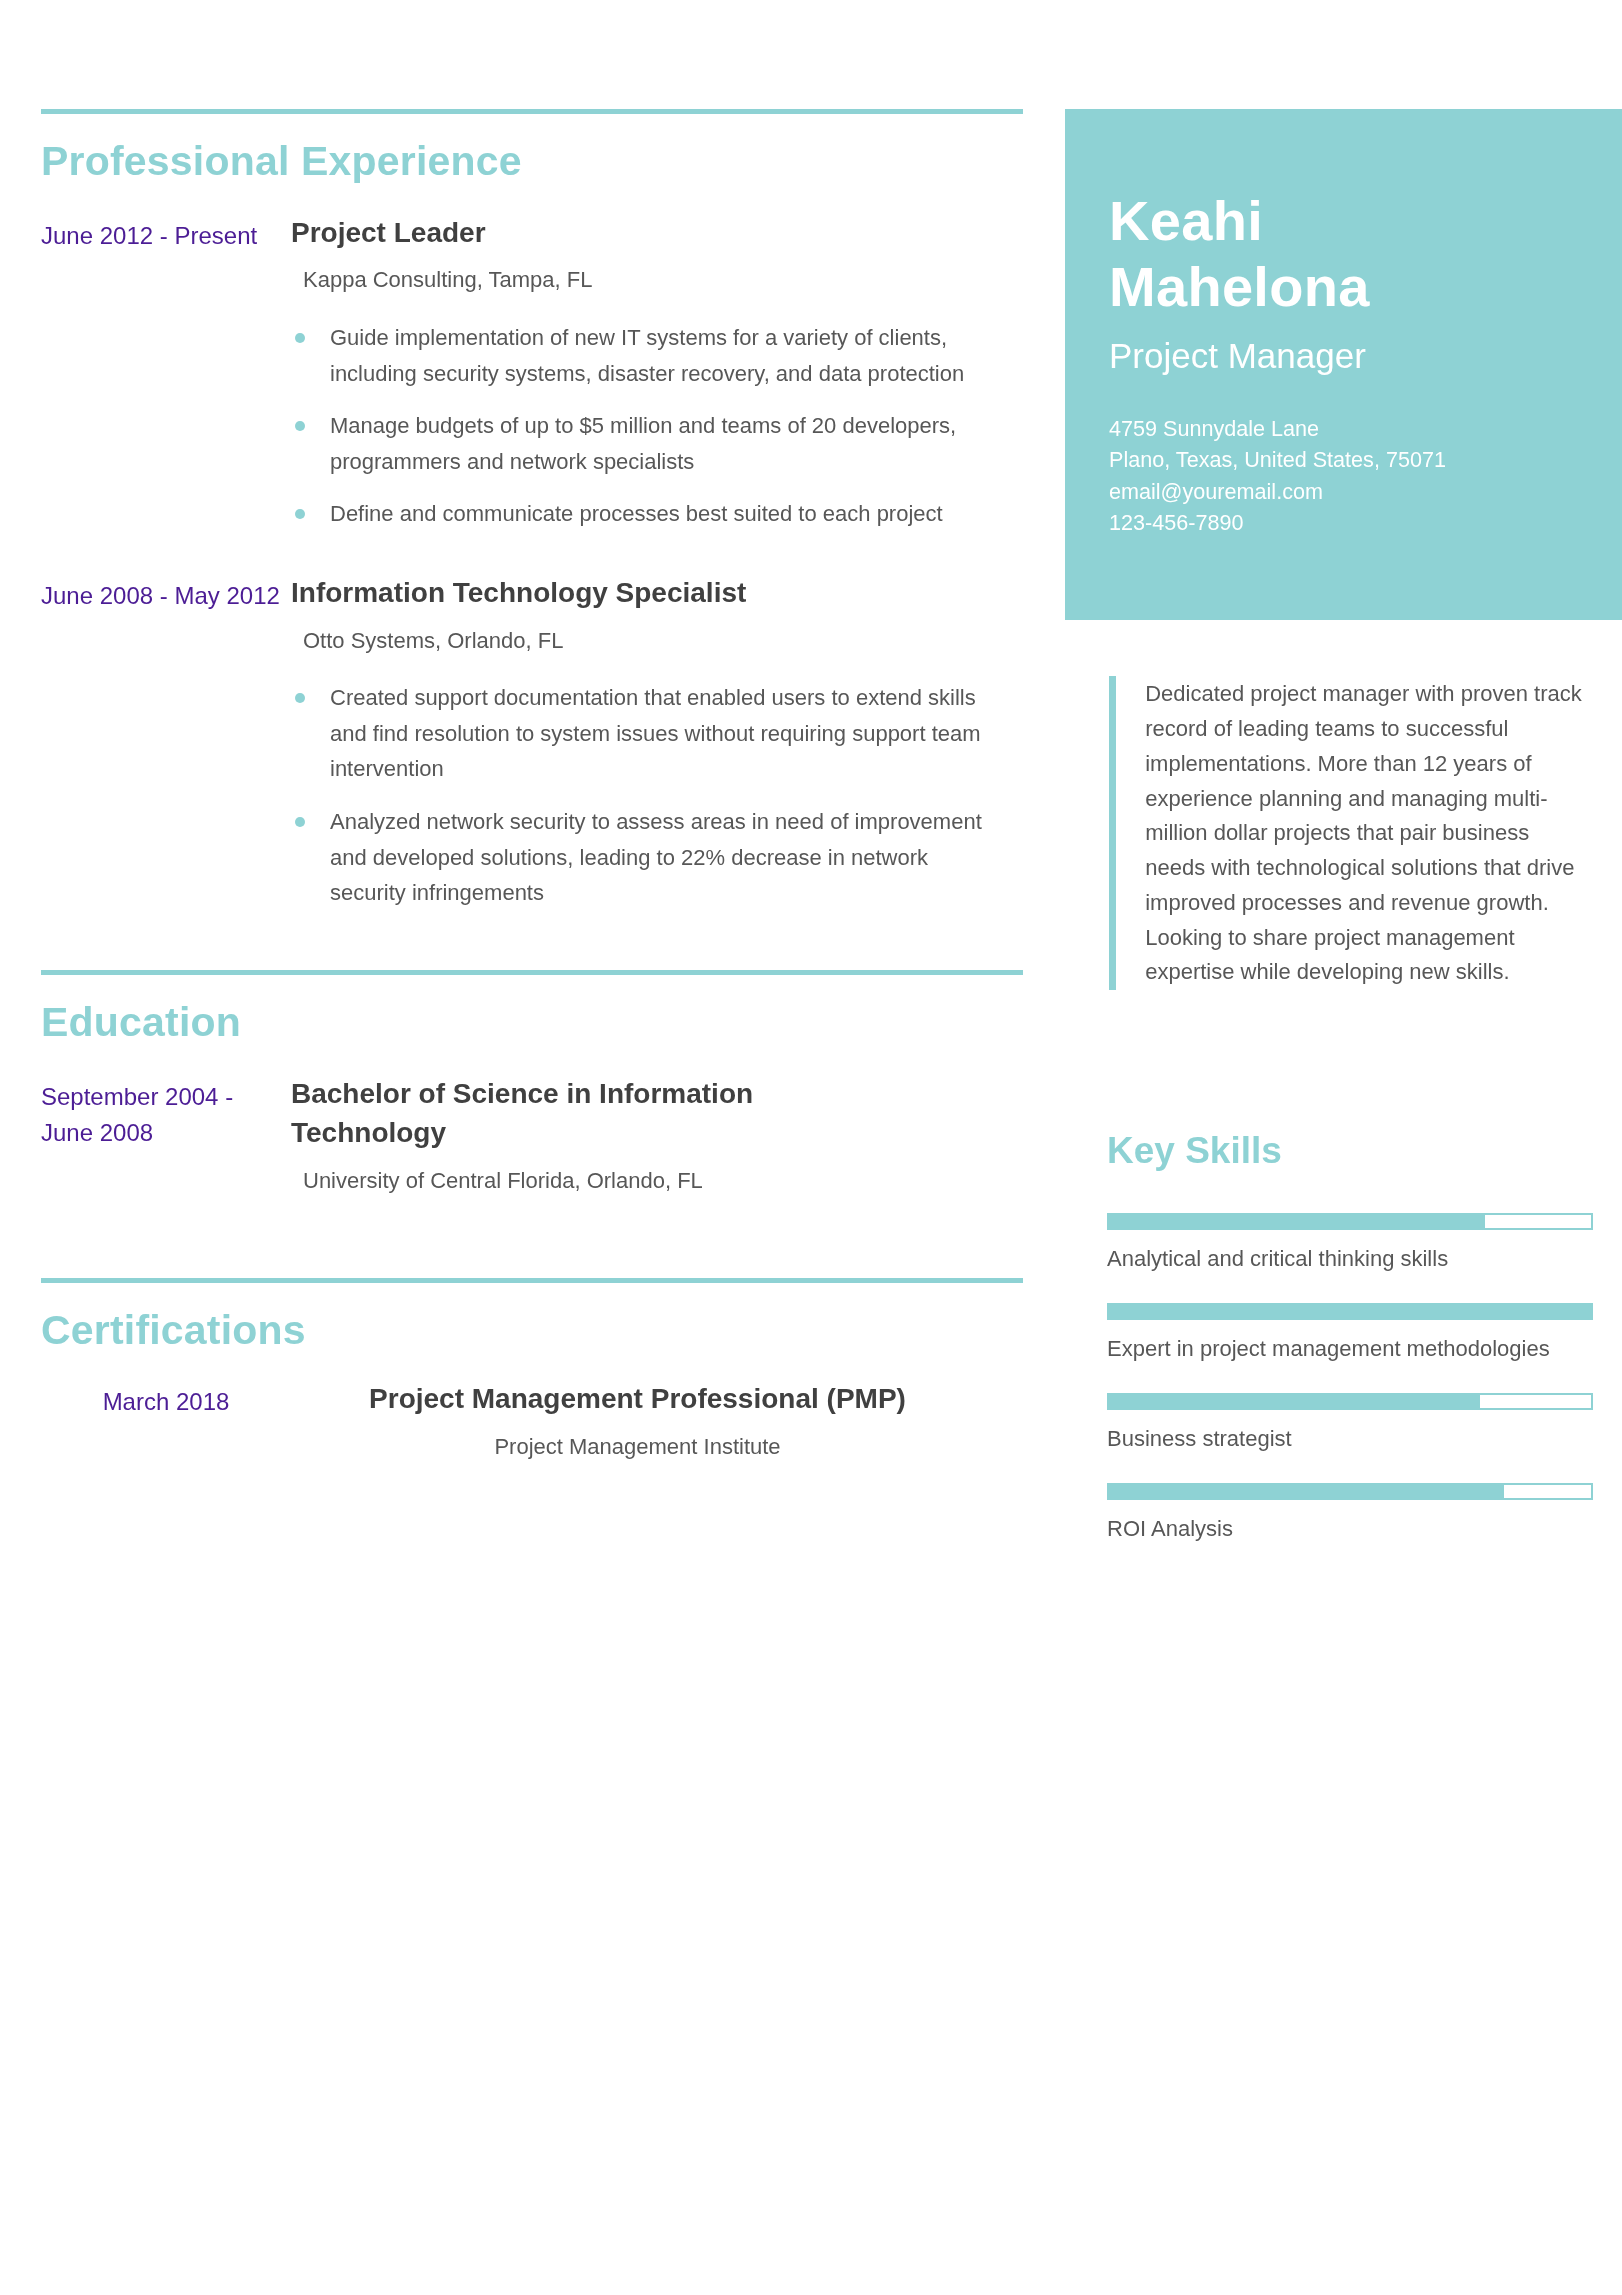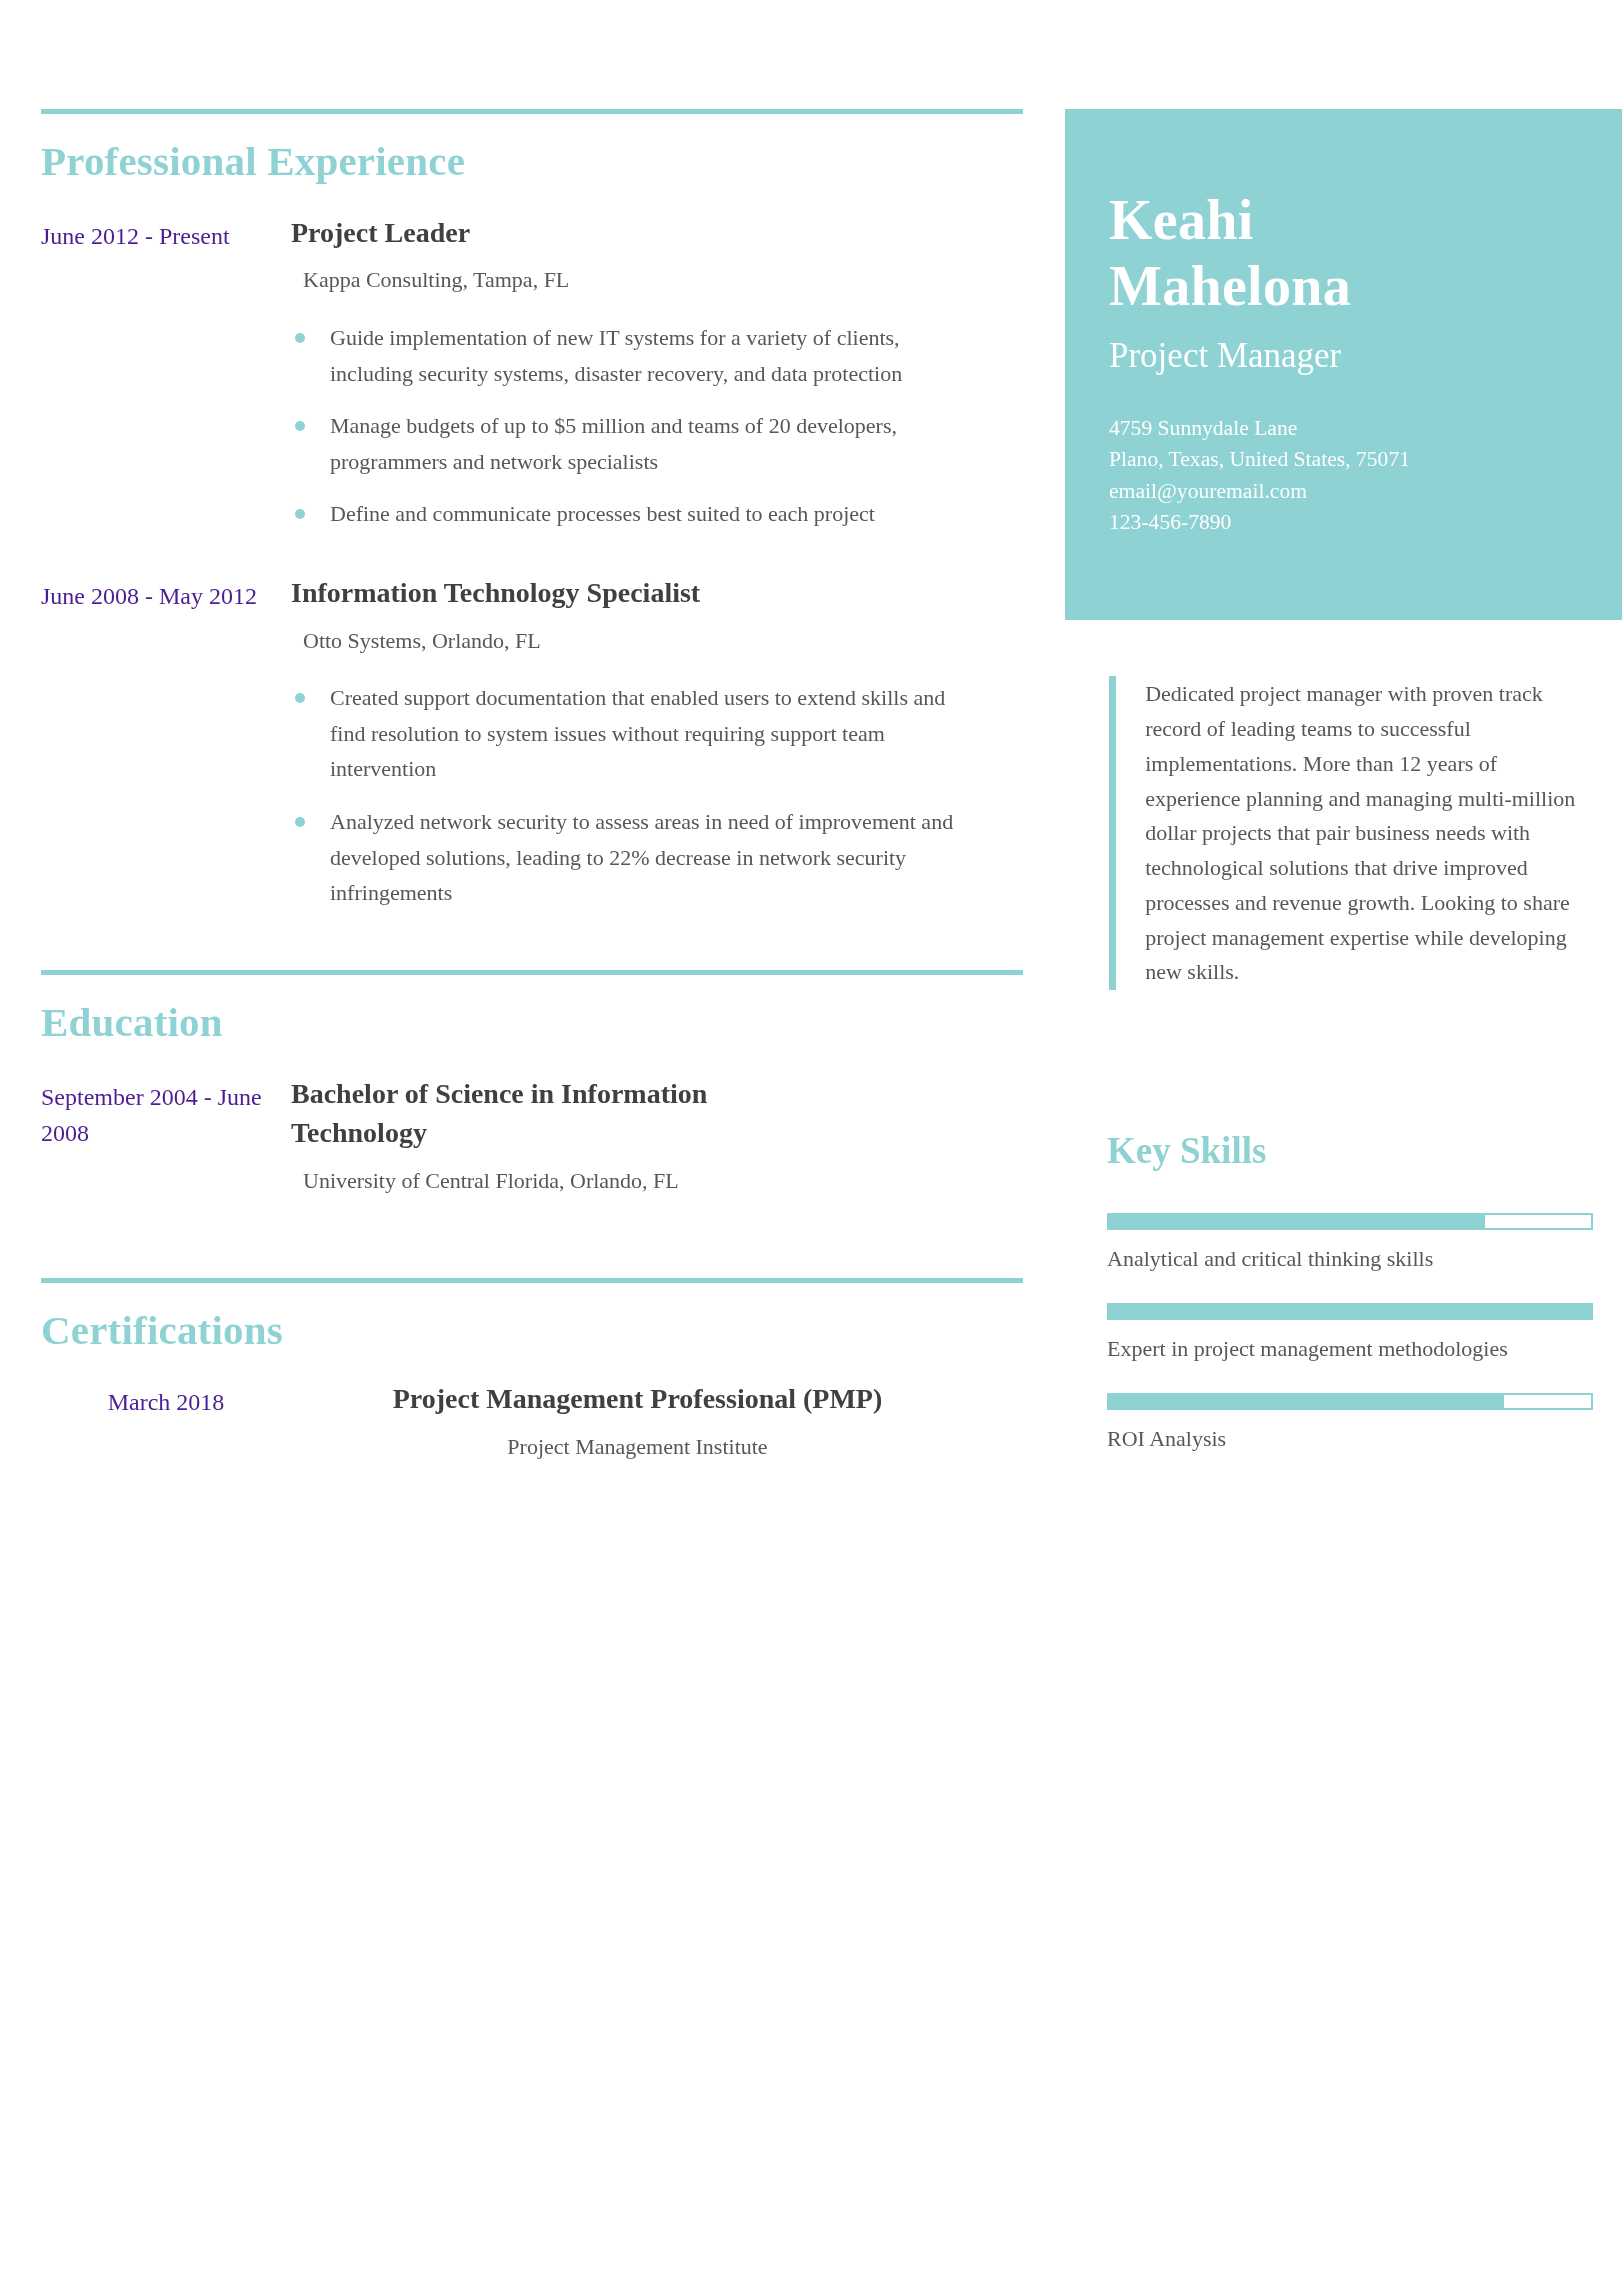--- a/index.html
+++ b/index.html
@@ -5,21 +5,21 @@
   html, body {
     margin: 0;
     padding: 0;
     background: #ffffff;
   }
   .page {
     position: relative;
     width: 1622px;
     height: 2295px;
     background: #ffffff;
-    font-family: Liberation Serif, serif;
+    font-family: Liberation Sans, sans-serif;
     overflow: hidden;
   }
 
   
   .left-col {
     position: absolute;
     left: 41px;
     top: 0;
     width: 982px;
   }
@@ -296,20 +296,26 @@
       <div class="skill-label">Analytical and critical thinking skills</div>
     </div>
 
     <div class="skill">
       <div class="skill-track">
         <div class="skill-fill" style="width: 100%;"></div>
       </div>
       <div class="skill-label">Expert in project management methodologies</div>
     </div>
 
+    <div class="skill">
+      <div class="skill-track">
+        <div class="skill-fill" style="width: 77%;"></div>
+      </div>
+      <div class="skill-label">Business strategist</div>
+    </div>
 
 
     <div class="skill">
       <div class="skill-track">
         <div class="skill-fill" style="width: 82%;"></div>
       </div>
       <div class="skill-label">ROI Analysis</div>
     </div>
   </div>
 

